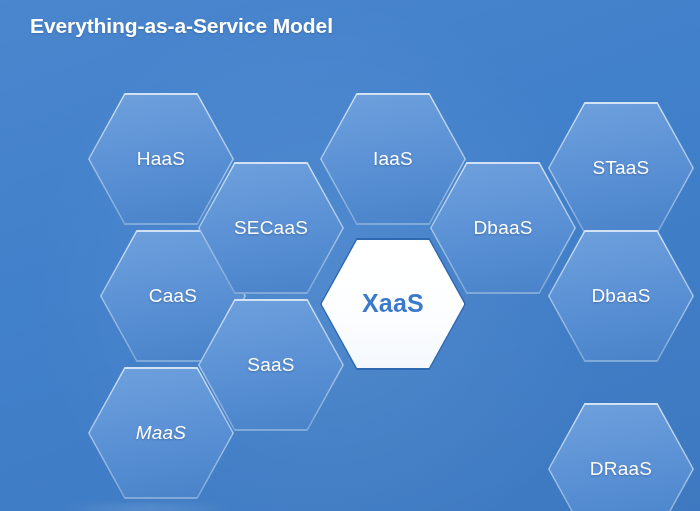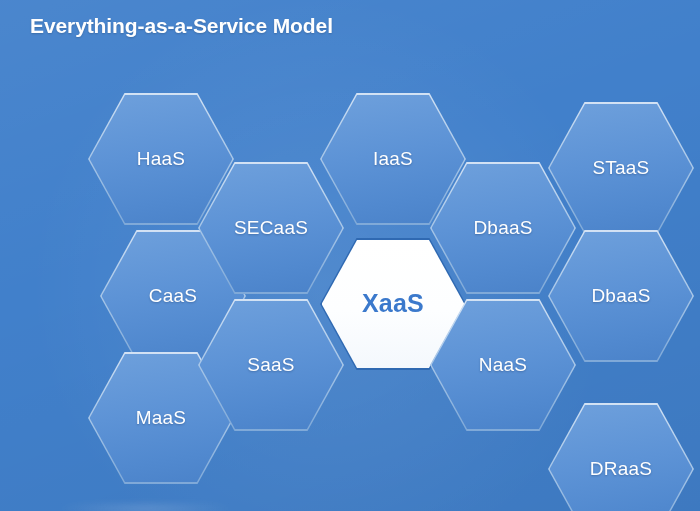--- a/index.html
+++ b/index.html
@@ -136,21 +136,21 @@
       <div class="hex rim" style="left: 88px; top: 93px;">
         <div class="hex-inner">
           <span class="hex-label">HaaS</span>
         </div>
       </div>
       <div class="hex rim" style="left: 100px; top: 230px;">
         <div class="hex-inner">
           <span class="hex-label">CaaS</span>
         </div>
       </div>
-      <div class="hex rim" style="left: 88px; top: 352px;">
+      <div class="hex rim" style="left: 88px; top: 367px; font-style: italic;">
         <div class="hex-inner">
           <span class="hex-label">MaaS</span>
         </div>
       </div>
       <div class="hex rim" style="left: 198px; top: 162px;">
         <div class="hex-inner">
           <span class="hex-label">SECaaS</span>
         </div>
       </div>
       <div class="hex rim" style="left: 320px; top: 93px;">
@@ -166,25 +166,20 @@
       <div class="hex rim center dark" style="left: 320px; top: 230px;">
         <div class="hex-inner">
           <span class="hex-label">XaaS</span>
         </div>
       </div>
       <div class="hex rim" style="left: 430px; top: 162px;">
         <div class="hex-inner">
           <span class="hex-label">DbaaS</span>
         </div>
       </div>
-      <div class="hex rim" style="left: 430px; top: 299px;">
-        <div class="hex-inner">
-          <span class="hex-label">NaaS</span>
-        </div>
-      </div>
       <div class="hex rim" style="left: 548px; top: 102px;">
         <div class="hex-inner">
           <span class="hex-label">STaaS</span>
         </div>
       </div>
       <div class="hex rim" style="left: 548px; top: 230px;">
         <div class="hex-inner">
           <span class="hex-label">DbaaS</span>
         </div>
       </div>

